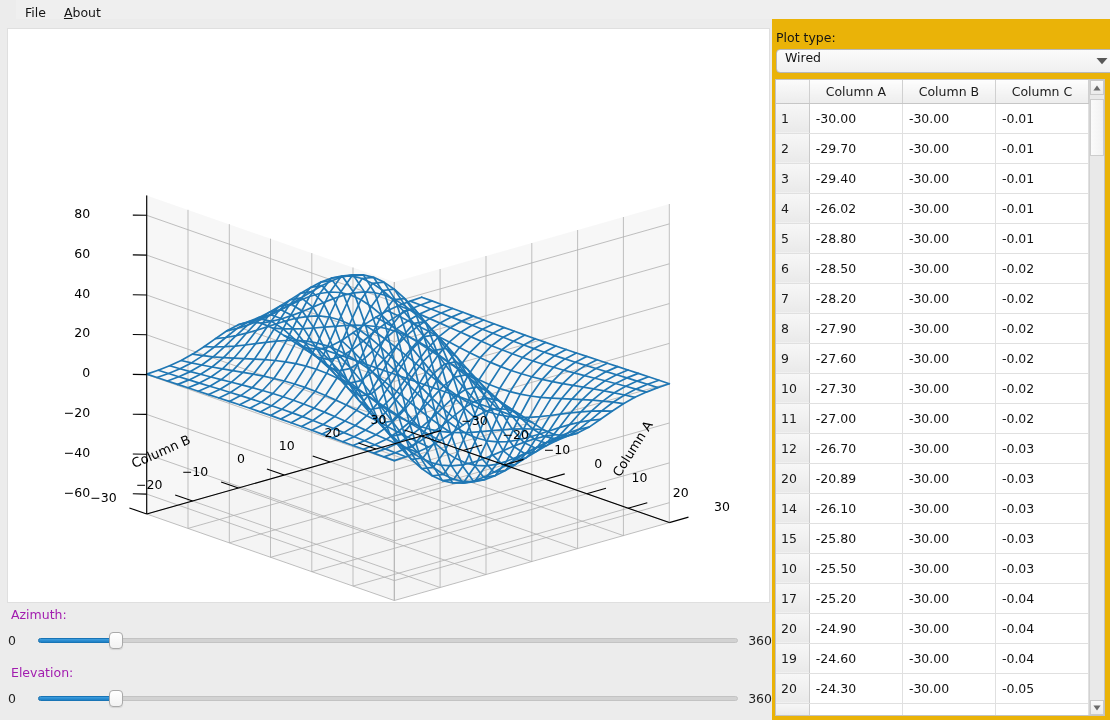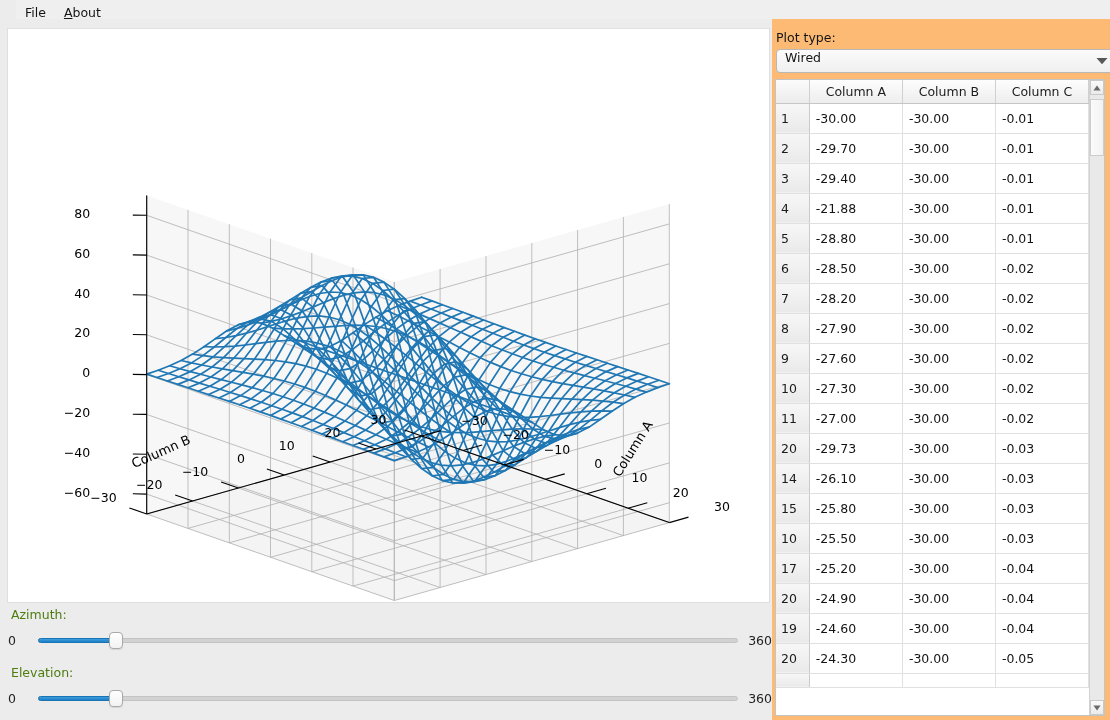--- a/index.html
+++ b/index.html
@@ -38,21 +38,21 @@
     width: 763px; height: 575px;
     background: #ffffff;
     border: 1px solid #dfdfdf;
     overflow: hidden;
   }
   #plot-svg { display: block; }
 
   
   .slider-block { position: absolute; left: 0; width: 772px; }
   .slider-label {
-    font-size: 12.5px; color: #4d7c0f; margin-left: 11px; display: block;
+    font-size: 12.5px; color: #a21caf; margin-left: 11px; display: block;
   }
   .slider-row {
     display: flex; align-items: center; margin-top: 10px;
     padding: 0 0 0 8px;
   }
   .slider-end {
     font-size: 12.5px; color: #222; width: 30px; flex: 0 0 auto;
   }
   .slider-end.right { text-align: right; padding-left: 8px; width: 34px; }
   .slider-track-wrap {
@@ -75,21 +75,21 @@
     background: linear-gradient(#ffffff, #f2f2f2);
     border: 1px solid #a9a9a9; border-radius: 4px;
     box-shadow: 0 1px 1px rgba(0,0,0,0.10);
     cursor: pointer;
   }
 
   
   #right-pane {
     position: absolute; left: 772px; top: 19px;
     width: 338px; height: 701px;
-    background: #fdba74;
+    background: #eab308;
   }
   #plot-type-label {
     position: absolute; left: 4px; top: 11px;
     font-size: 12.5px; color: #151515;
   }
   #combo {
     position: absolute; left: 4px; top: 30px;
     width: 340px; height: 24px;
     background: linear-gradient(#fbfbfb, #f0f0f0);
     border: 1px solid #b8b8b8; border-radius: 4px;
@@ -423,21 +423,21 @@
                 <td>-0.01</td>
               </tr>
               <tr>
                 <td class="rowhdr">3</td>
                 <td>-29.40</td>
                 <td>-30.00</td>
                 <td>-0.01</td>
               </tr>
               <tr>
                 <td class="rowhdr">4</td>
-                <td>-21.88</td>
+                <td>-26.02</td>
                 <td>-30.00</td>
                 <td>-0.01</td>
               </tr>
               <tr>
                 <td class="rowhdr">5</td>
                 <td>-28.80</td>
                 <td>-30.00</td>
                 <td>-0.01</td>
               </tr>
               <tr>
@@ -470,22 +470,28 @@
                 <td>-30.00</td>
                 <td>-0.02</td>
               </tr>
               <tr>
                 <td class="rowhdr">11</td>
                 <td>-27.00</td>
                 <td>-30.00</td>
                 <td>-0.02</td>
               </tr>
               <tr>
+                <td class="rowhdr">12</td>
+                <td>-26.70</td>
+                <td>-30.00</td>
+                <td>-0.03</td>
+              </tr>
+              <tr>
                 <td class="rowhdr">20</td>
-                <td>-29.73</td>
+                <td>-20.89</td>
                 <td>-30.00</td>
                 <td>-0.03</td>
               </tr>
               <tr>
                 <td class="rowhdr">14</td>
                 <td>-26.10</td>
                 <td>-30.00</td>
                 <td>-0.03</td>
               </tr>
               <tr>

